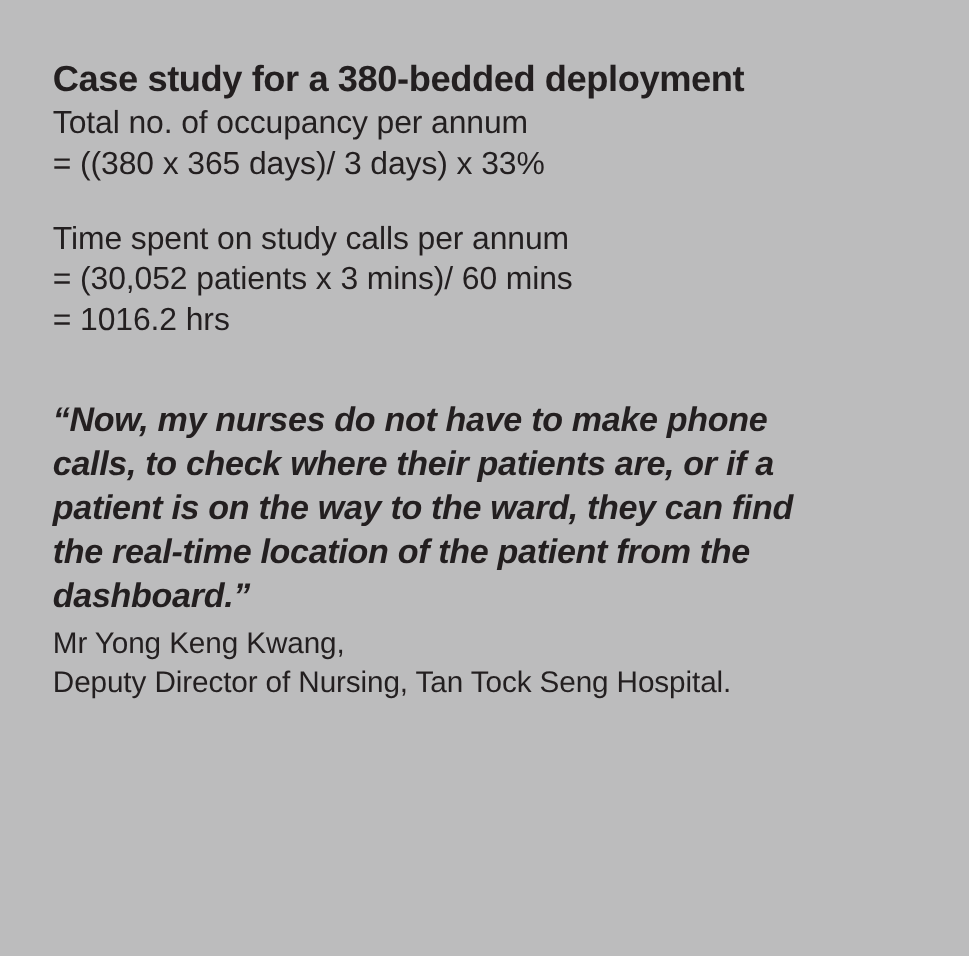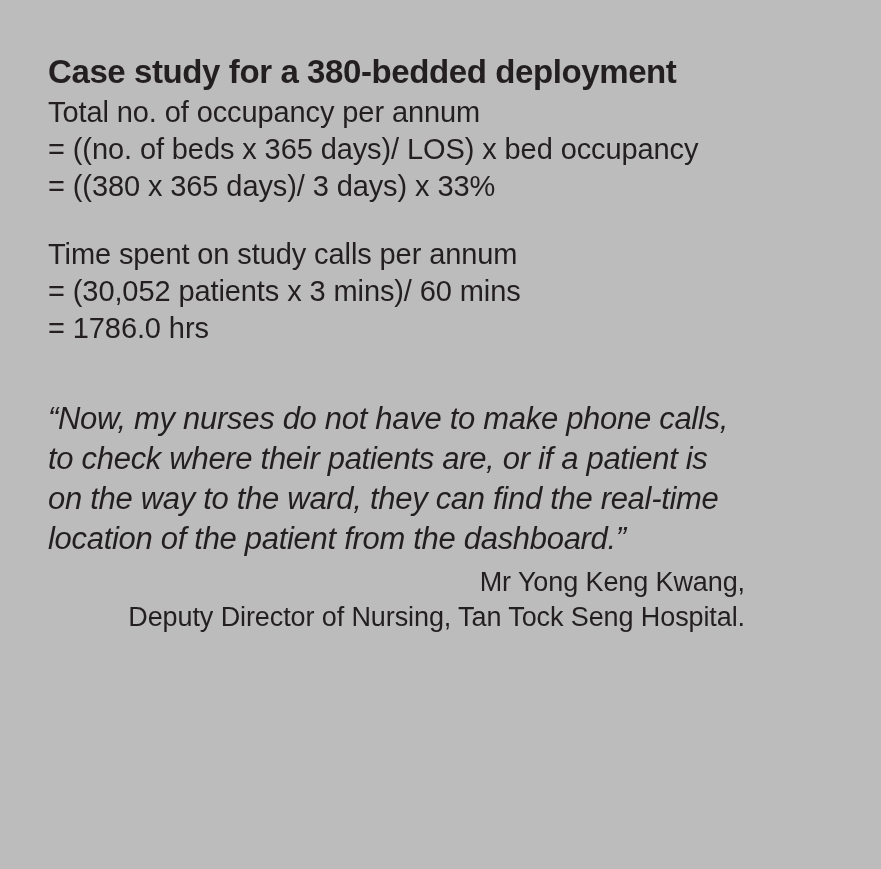--- a/index.html
+++ b/index.html
@@ -52,65 +52,63 @@
   }
 
   .quote-gap {
     height: 52px;
   }
 
   .quote {
     margin: 0;
     padding: 0;
     font-size: 31px;
-    font-weight: normal;
+    font-weight: bold;
     font-style: italic;
     line-height: 40px;
     letter-spacing: -0.3px;
     max-width: 800px;
   }
 
   .attrib-gap {
     height: 6px;
   }
 
   .attrib {
     margin: 0;
     padding: 0;
     list-style: none;
-    text-align: right;
   }
 
   .attrib-line {
     font-size: 27px;
     font-weight: normal;
     line-height: 35px;
     letter-spacing: -0.1px;
     white-space: pre-wrap;
   }
 </style>
 </head>
 <body>
 
 <div class="panel">
 
   <h1 class="heading">Case study for a 380-bedded deployment</h1>
 
   <ul class="calc-block">
     <li class="calc-line">Total no. of occupancy per annum</li>
-    <li class="calc-line">= ((no. of beds x 365 days)/ LOS) x bed occupancy</li>
     <li class="calc-line">= ((380 x 365 days)/ 3 days) x 33%</li>
   </ul>
 
   <div class="block-gap"></div>
 
   <ul class="calc-block">
     <li class="calc-line">Time spent on study calls per annum</li>
     <li class="calc-line">= (30,052 patients x 3 mins)/ 60 mins</li>
-    <li class="calc-line">= 1786.0 hrs</li>
+    <li class="calc-line">= 1016.2 hrs</li>
   </ul>
 
   <div class="quote-gap"></div>
 
   <blockquote class="quote">“Now, my nurses do not have to make phone calls, to check where their patients are, or if a patient is on the way to the ward, they can find the real-time location of the patient from the dashboard.”</blockquote>
 
   <div class="attrib-gap"></div>
 
   <ul class="attrib">
     <li class="attrib-line">Mr Yong Keng Kwang,</li>

